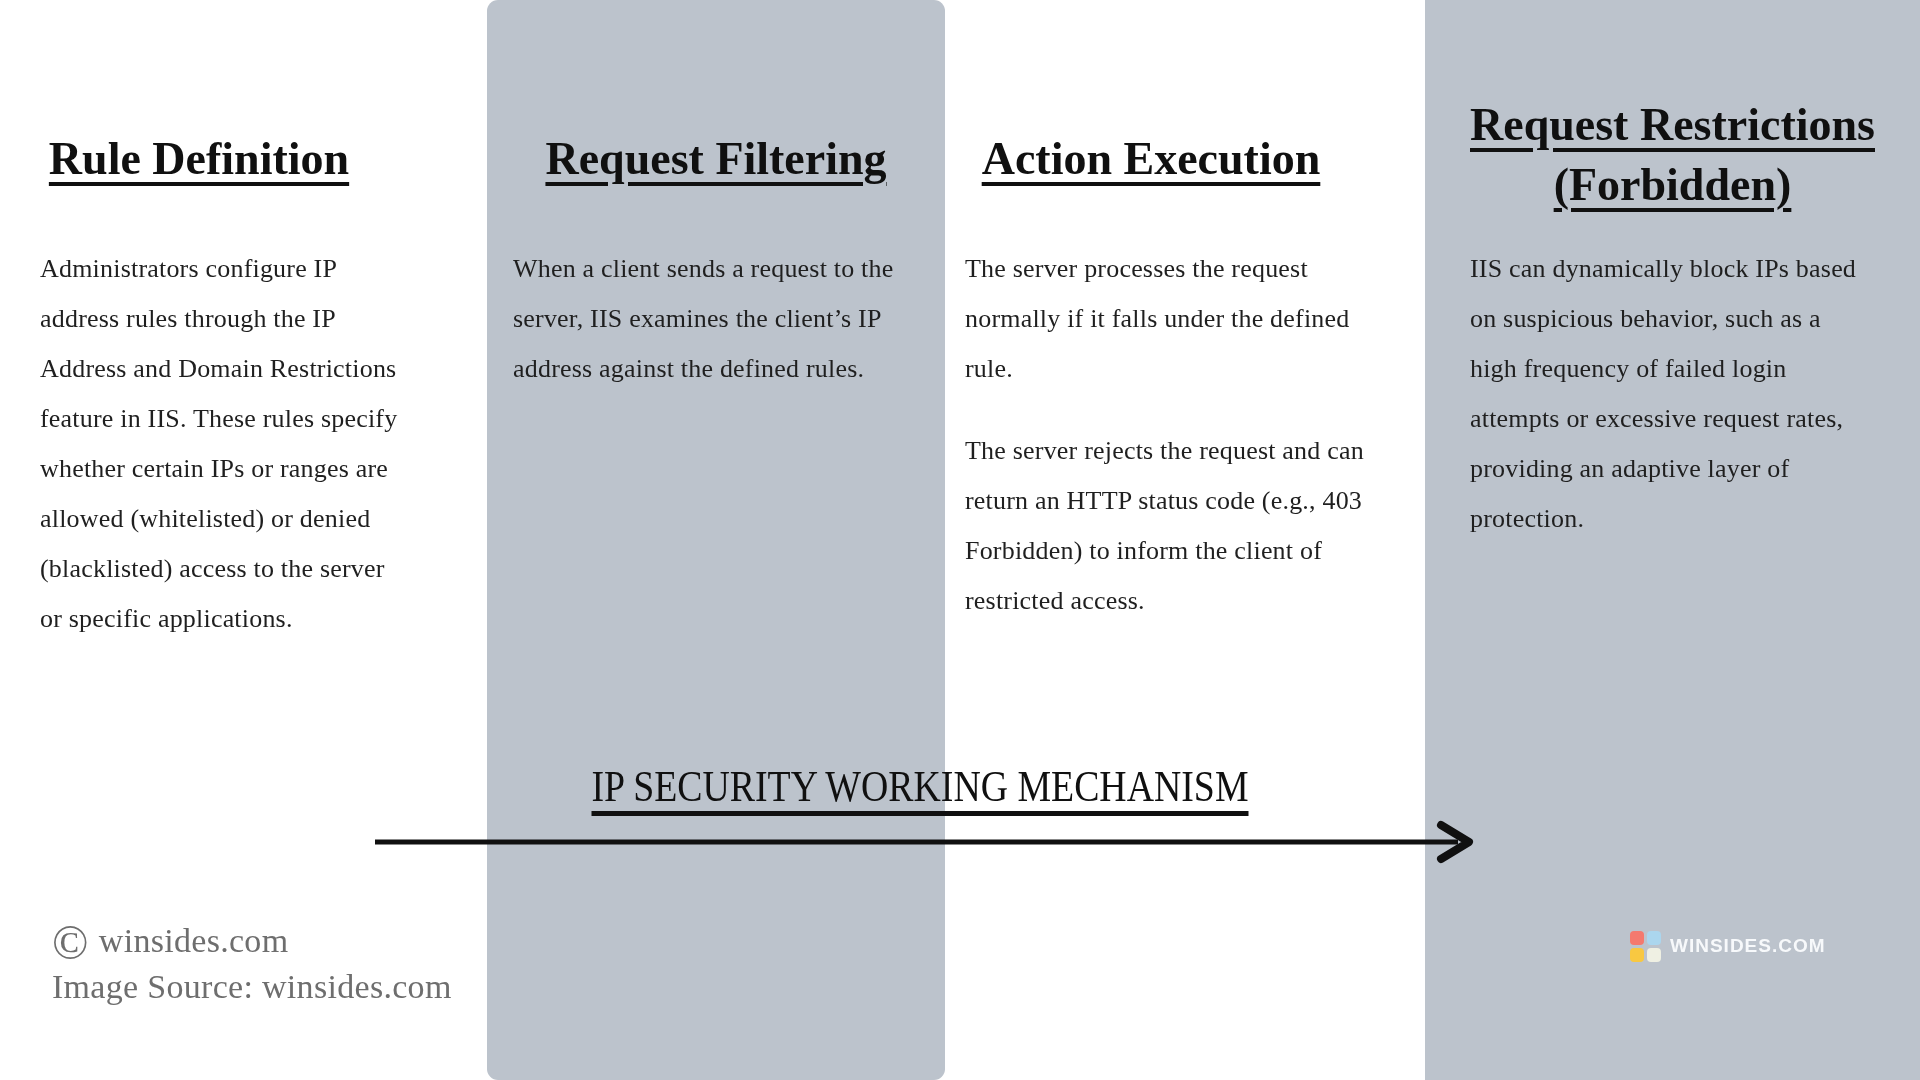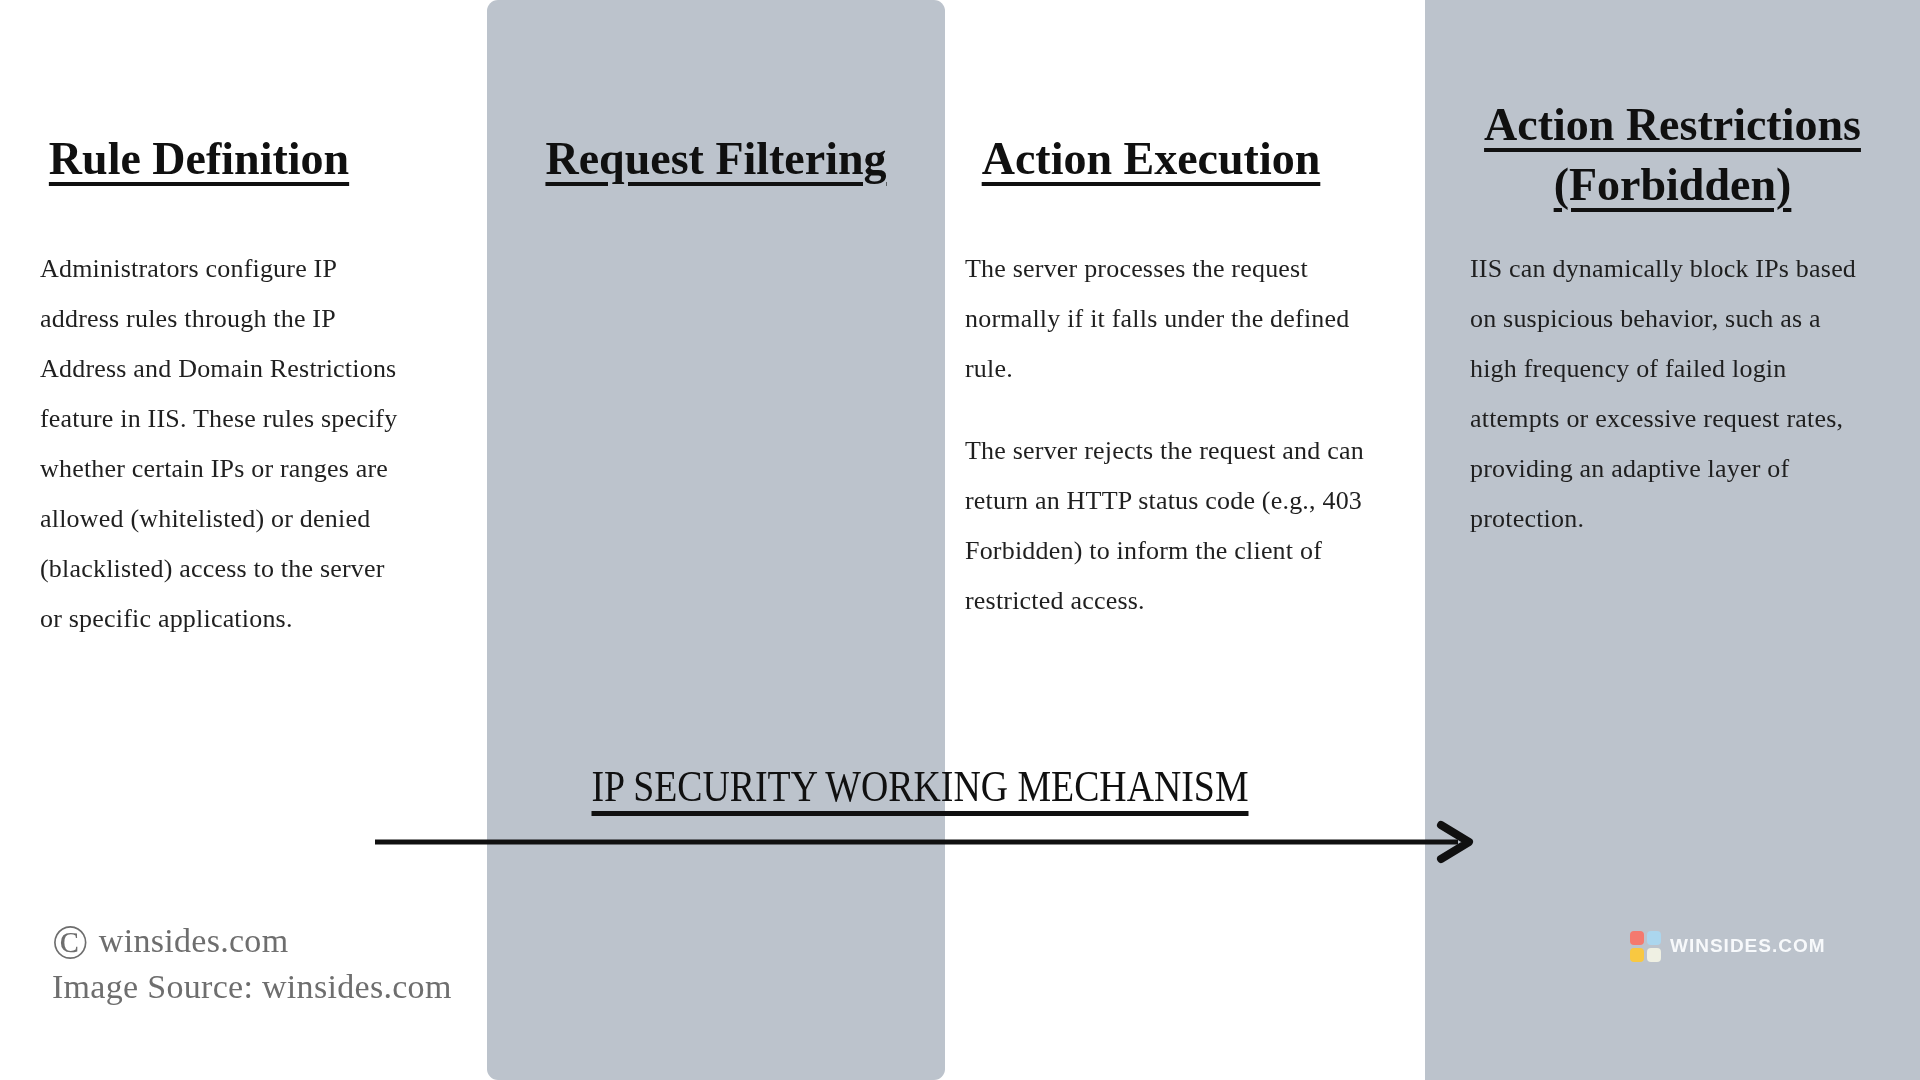--- a/index.html
+++ b/index.html
@@ -135,35 +135,38 @@
     </h2>
     <div class="col-body">
       <p>Administrators configure IP address rules through the IP Address and Domain Restrictions feature in IIS. These rules specify whether certain IPs or ranges are allowed (whitelisted) or denied (blacklisted) access to the server or specific applications.</p>
     </div>
   </section>
 
   <section class="col col2 band">
     <h2 class="col-header">
       <span class="hline">Request Filtering</span>
     </h2>
+    <div class="col-body">
+      <p>When a client sends a request to the server, IIS examines the client’s IP address against the defined rules.</p>
+    </div>
   </section>
 
   <section class="col col3">
     <h2 class="col-header">
       <span class="hline">Action Execution</span>
     </h2>
     <div class="col-body">
       <p>The server processes the request normally if it falls under the defined rule.</p>
       <p>The server rejects the request and can return an HTTP status code (e.g., 403 Forbidden) to inform the client of restricted access.</p>
     </div>
   </section>
 
   <section class="col col4 band">
     <h2 class="col-header">
-      <span class="hline">Action Restrictions</span>
+      <span class="hline">Request Restrictions</span>
       <span class="hline">(Forbidden)</span>
     </h2>
     <div class="col-body">
       <p>IIS can dynamically block IPs based on suspicious behavior, such as a high frequency of failed login attempts or excessive request rates, providing an adaptive layer of protection.</p>
     </div>
   </section>
 
   <div class="center-title">
     <span class="title-inner">IP SECURITY WORKING MECHANISM</span>
   </div>

